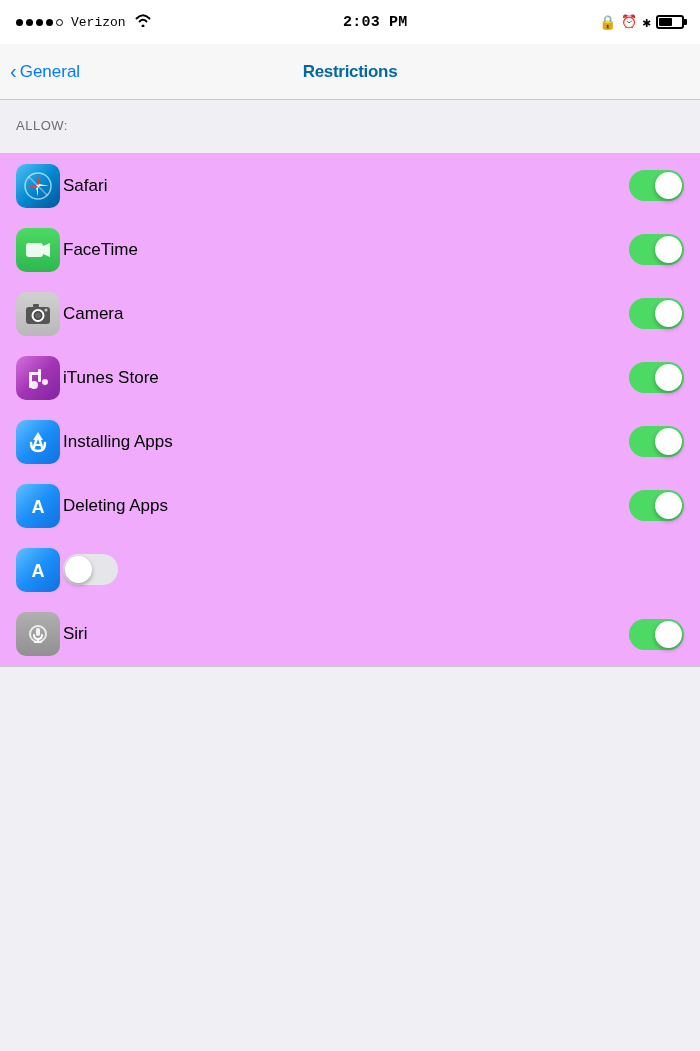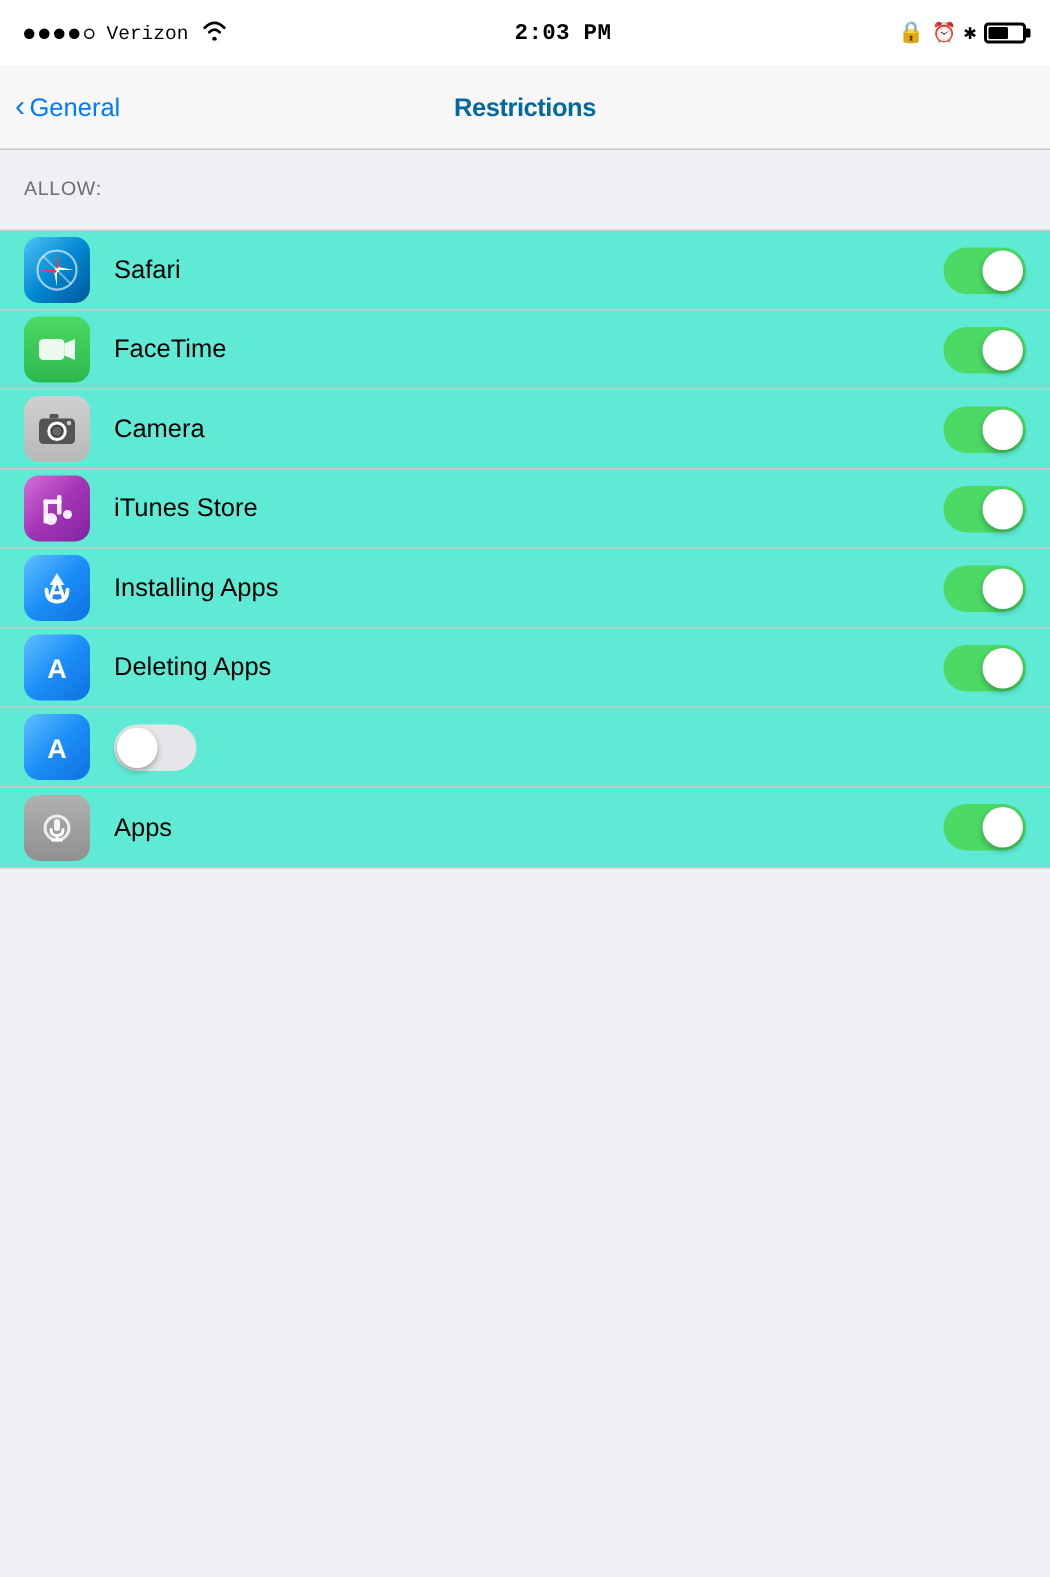--- a/index.html
+++ b/index.html
@@ -158,24 +158,24 @@
     .settings-list {
       background: #fff;
       border-top: 1px solid #c8c7cc;
       border-bottom: 1px solid #c8c7cc;
     }
 
     .settings-item {
       display: flex;
       align-items: center;
       padding: 0 16px;
-      height: 53px;
-      background: #5eead4;
+      height: 64px;
+      background: #f0abfc;
       border-bottom: 1px solid #c8c7cc;
-      gap: 16px;
+      gap: 3px;
     }
 
     .settings-item:last-child {
       border-bottom: none;
     }
 
     .app-icon {
       width: 44px;
       height: 44px;
       border-radius: 10px;
@@ -451,19 +451,19 @@
     <div class="app-icon siri-icon-bg">
       <svg viewBox="0 0 26 26" fill="none">
         <circle cx="13" cy="13" r="8" stroke="white" stroke-width="2" fill="none" opacity="0.8"></circle>
         <path d="M10 13 Q10 9 13 9 Q16 9 16 12 Q16 15 13 15 L13 18" stroke="white" stroke-width="2" fill="none" stroke-linecap="round" opacity="0"></path>
         <rect x="11" y="7" width="4" height="8" rx="2" fill="white" opacity="0.9"></rect>
         <path d="M9 14 Q9 18 13 18 Q17 18 17 14" stroke="white" stroke-width="2" fill="none" stroke-linecap="round"></path>
         <line x1="13" y1="18" x2="13" y2="21" stroke="white" stroke-width="2" stroke-linecap="round"></line>
         <line x1="10" y1="21" x2="16" y2="21" stroke="white" stroke-width="2" stroke-linecap="round"></line>
       </svg>
     </div>
-    <span class="item-label">Apps</span>
+    <span class="item-label">Siri</span>
     <div class="toggle on">
       <div class="toggle-knob"></div>
     </div>
   </div>
 
 </div>
 
 </body></html>

